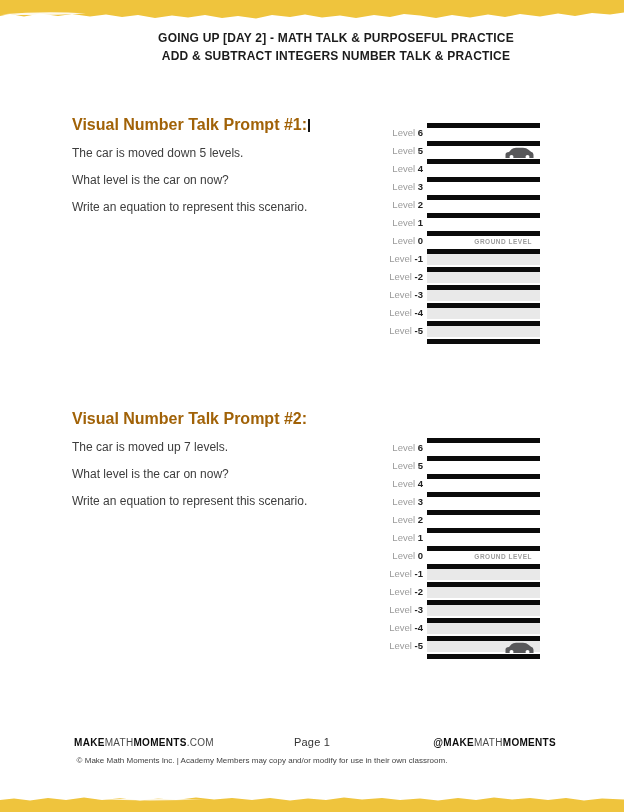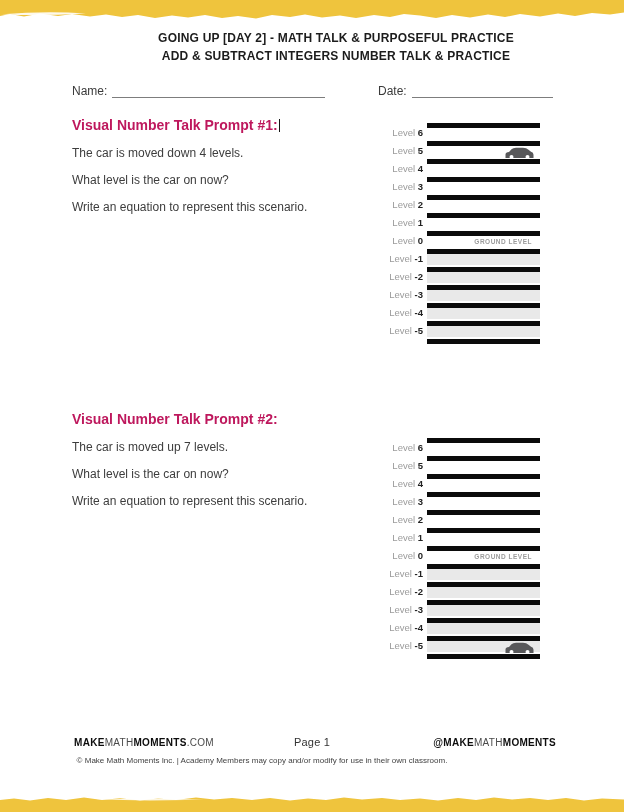--- a/index.html
+++ b/index.html
@@ -23,21 +23,21 @@
   .nd-group1 { display:flex; width:253px; }
   .nd-spacer { width:53px; }
   .nd-group2 { display:flex; flex:1; }
   .nd-label { padding-right:5px; line-height:15px; }
   .nd-line { flex:1; border-bottom:1.3px solid #7d7d7d; height:14px; }
 
   
   .prompt { position:absolute; left:72px; width:300px; }
   .prompt-1 { top:118px; }
   .prompt-2 { top:412px; }
-  .prompt-heading { font-size:14px; font-weight:800; color:#be185d; margin-bottom:15px; display:flex; align-items:center; line-height:14px; }
+  .prompt-heading { font-size:16px; font-weight:800; color:#a16207; margin-bottom:15px; display:flex; align-items:center; line-height:14px; }
   .text-cursor { display:inline-block; width:1.5px; height:13px; background:#141414; margin-left:1px; }
   .prompt p { font-size:12px; color:#3d3d3d; margin:0 0 14px; line-height:13px; }
 
   
   .garage { position:absolute; width:163px; }
   .garage-1 { left:377px; top:123px; }
   .garage-2 { left:377px; top:438px; }
   .pg-row { display:flex; height:18px; }
   .pg-labelcol { width:50px; position:relative; }
   .pg-label { position:absolute; right:4px; top:4px; height:12px; line-height:12px; font-size:9.5px; white-space:nowrap; }
@@ -69,38 +69,27 @@
       <path class="accent" d="M0 0 H624 V12.5 L610 14.5 L592 13 L575 16 L558 13.5 L540 16.5 L520 14 L505 17 L488 14.5 L470 17.5 L452 15 L436 18 L420 15.5 L404 14 L390 17 L374 15 L356 18 L340 15.5 L322 17.5 L305 14.5 L290 17 L272 15 L256 18.5 L238 16 L222 18 L205 15 L188 17.5 L172 15.5 L155 18 L138 15 L122 17 L106 14.5 L90 16.5 L72 14 L58 16 L40 13.5 L24 16.5 L10 14 L0 16 Z" fill="#EFC43D"></path>
       <path d="M2 14.2 Q45 10.8 86 13.4 Q50 15.4 18 14.9 Z" fill="#ffffff" opacity="0.9"></path>
     </svg>
   </div>
 
   <div class="titles">
     <div class="title-line">GOING UP [DAY 2] - MATH TALK &amp; PURPOSEFUL PRACTICE</div>
     <div class="title-line">ADD &amp; SUBTRACT INTEGERS NUMBER TALK &amp; PRACTICE</div>
   </div>
 
-  <div class="namedate">
-    <div class="nd-group1">
-      <span class="nd-label">Name:</span>
-      <span class="nd-line"></span>
-    </div>
-    <div class="nd-spacer"></div>
-    <div class="nd-group2">
-      <span class="nd-label">Date:</span>
-      <span class="nd-line"></span>
-    </div>
-  </div>
 
   <div class="prompt prompt-1">
     <div class="prompt-heading">
       <span>Visual Number Talk Prompt #1:</span>
       <span class="text-cursor"></span>
     </div>
-    <p>The car is moved down 4 levels.</p>
+    <p>The car is moved down 5 levels.</p>
     <p>What level is the car on now?</p>
     <p>Write an equation to represent this scenario.</p>
   </div>
   <div class="garage garage-1">
       <div class="pg-row">
         <div class="pg-labelcol">
           <span class="pg-label"><span class="pre" style="color:#9B9B9B">Level </span><span class="num">6</span></span>
         </div>
         <div class="pg-track">
           <div class="pg-bar" style="background:#0B0B0B"></div>

